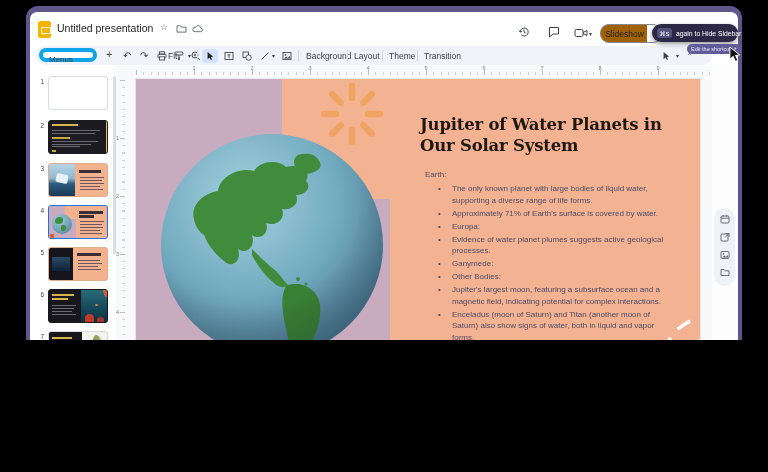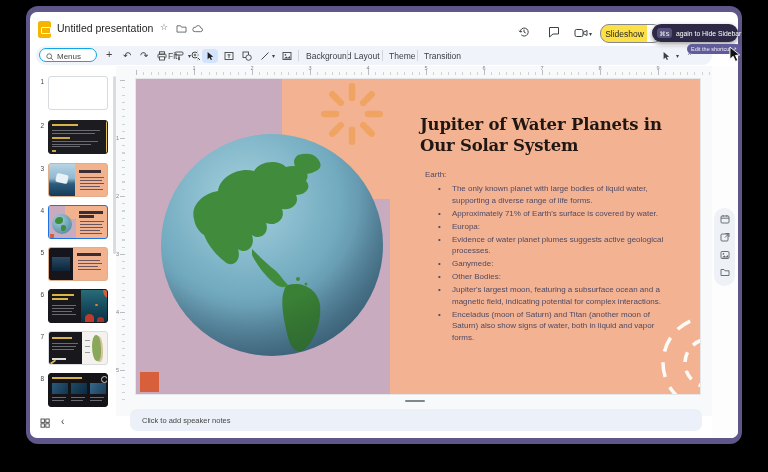--- a/index.html
+++ b/index.html
@@ -1,38 +1,38 @@
 <!DOCTYPE html>
 <html><head>
 <meta charset="utf-8">
 <style>
   html,body{margin:0;padding:0;background:#000;}
-  #stage{position:relative;width:768px;height:472px;background:#000;overflow:hidden;
+  #stage{position:relative;width:768px;height:340px;background:#000;overflow:hidden;
          font-family:"Liberation Sans",sans-serif;-webkit-font-smoothing:antialiased;}
   .abs{position:absolute;}
   
   #frame{left:26px;top:6px;width:716px;height:438px;background:#5f568a;border-radius:12px;}
   #win{left:30px;top:12px;width:708px;height:426px;background:#fff;border-radius:7px;overflow:hidden;}
   
   .slides-logo{left:8px;top:9px;width:13px;height:17px;background:#f4b400;border-radius:2.5px;}
   .slides-logo .bar{position:absolute;left:2.5px;top:6px;width:8px;height:5px;border:1.2px solid #fff;border-radius:1px;}
   .doc-title{left:27px;top:10px;font-size:10.5px;color:#1f1f1f;}
   .title-ic{top:10px;font-size:9px;color:#5f6368;}
   .menubar{left:27px;top:25px;display:flex;gap:6px;font-size:8.5px;color:#1f1f1f;}
   .menubar span{cursor:default;}
   .hdr-ic{top:14px;width:12px;height:12px;}
   .chev{font-size:6px;color:#444;}
   .btn-slideshow{left:570px;top:12px;width:47px;height:17px;border:1px solid #85888b;border-radius:9px 0 0 9px;
-      display:flex;align-items:center;justify-content:center;font-size:8.5px;color:#1f1f1f;background:#fde047;text-align:right;}
+      display:flex;align-items:center;justify-content:center;font-size:8.5px;color:#1f1f1f;background:#a16207;text-align:right;}
   .btn-ss-dd{left:617px;top:12px;width:14px;height:17px;border:1px solid #85888b;border-left:none;border-radius:0 9px 9px 0;
       display:flex;align-items:center;justify-content:center;font-size:6px;color:#1f1f1f;background:#fff;}
   
   .tbar{left:6px;top:34px;width:676px;height:19px;background:#f0f3f9;border-radius:9px;}
-  .menus-pill{left:9px;top:36px;width:58px;height:14px;background:#fff;border:1px solid #0ea5e9;border-radius:8px;
-      display:flex;align-items:flex-end;gap:3px;padding-left:6px;box-sizing:border-box;font-size:8px;color:#444746;}
+  .menus-pill{left:9px;top:36px;width:58px;height:14px;background:#fff;border:4px solid #0ea5e9;border-radius:8px;
+      display:flex;align-items:flex-start;gap:3px;padding-left:6px;box-sizing:border-box;font-size:8px;color:#444746;flex-direction:column;}
   .tb{top:38px;font-size:9px;color:#444746;line-height:11px;}
   .tb-ic{top:38.5px;width:10px;height:10px;}
   .tb-sep{top:38px;width:1px;height:11px;background:#d2d6db;}
   .tb-txt{top:37.5px;font-size:8.5px;color:#3c4043;line-height:12px;}
   .sel-tool{left:172px;top:36.5px;width:16px;height:14px;background:#d3e3fd;border-radius:4px;
       display:flex;align-items:center;justify-content:center;}
   
   .fs-num{width:10px;text-align:right;font-size:6.5px;color:#444746;}
   .thumb{left:18px;width:60px;height:34px;background:#fff;border:1px solid #d7dade;border-radius:3px;overflow:hidden;box-sizing:border-box;}
   .thumb.selected{border:1.8px solid #1a73e8;}

